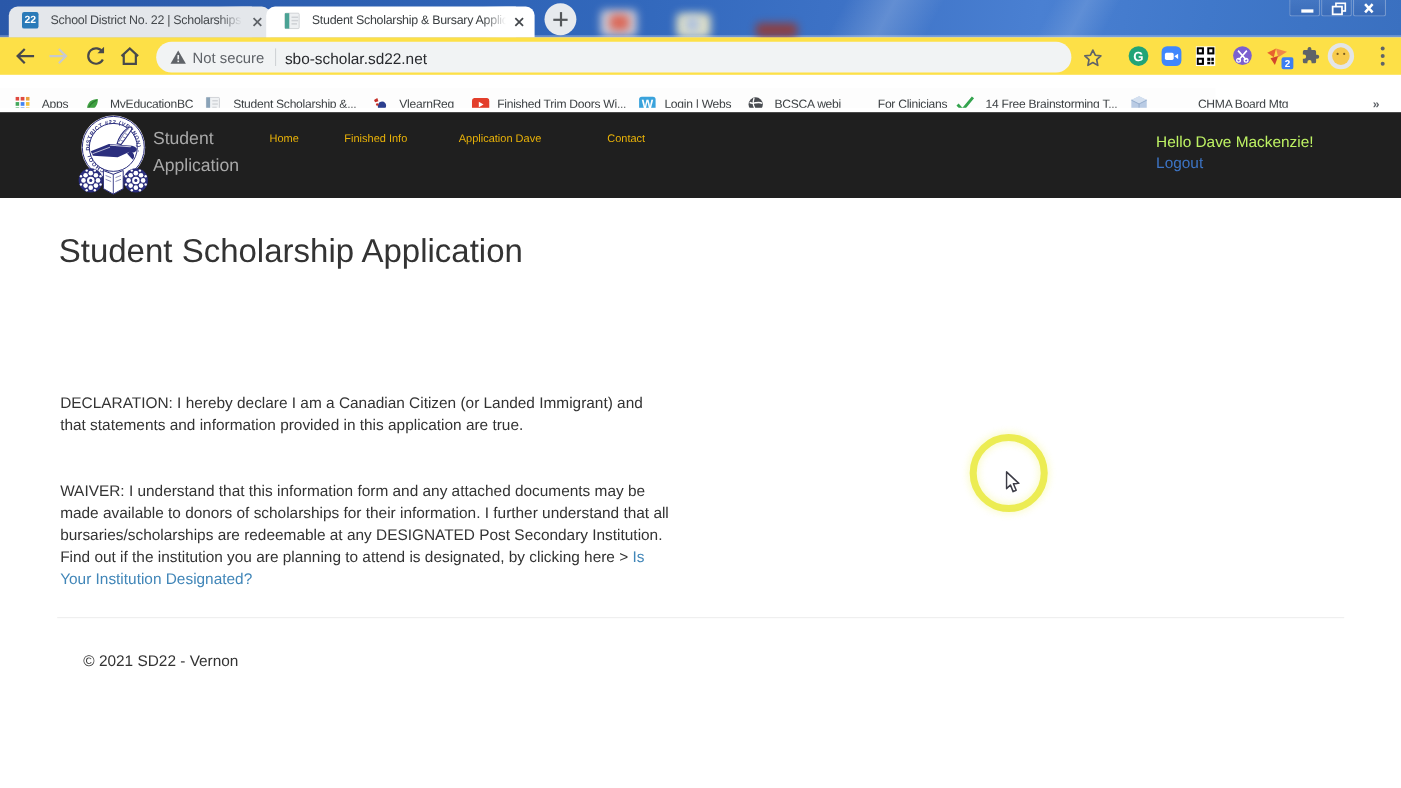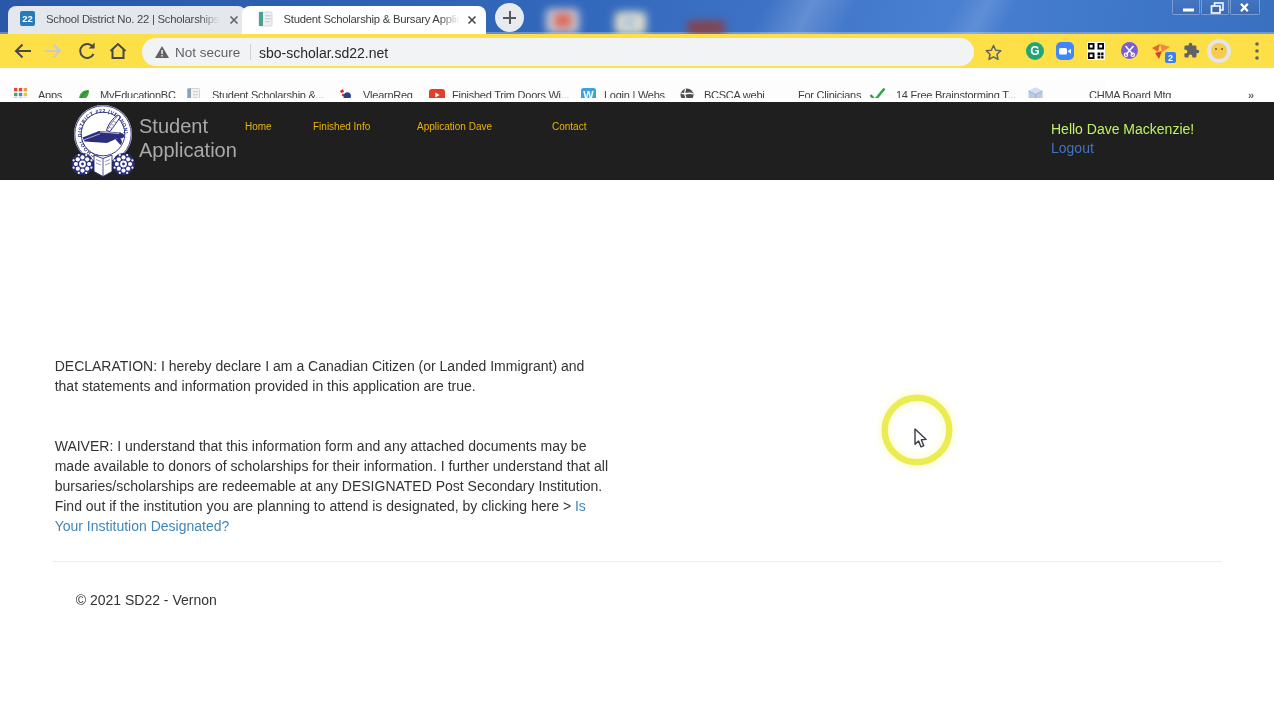--- a/index.html
+++ b/index.html
@@ -38,21 +38,21 @@
 #omni .sep{position:absolute;left:108px;top:6px;width:1px;height:16px;background:#d0d3d6;}
 #omni .url{position:absolute;left:117px;top:6.5px;font-size:14px;color:#27292d;}
 
 
 #bookmarks{left:0;top:80px;width:1105px;height:29px;background:#fdfdfd;border-bottom:1px solid #e4e6e8;}
 .bk{position:absolute;top:9px;font-size:11px;letter-spacing:-0.25px;color:#3c4043;white-space:nowrap;}
 
 
 #page{left:0;top:98px;width:1274px;height:618px;background:#fff;}
 #navbar{position:absolute;left:0;top:4px;width:1274px;height:78px;background:#1f1f1f;}
-#brand{position:absolute;left:139px;top:13px;font-size:20px;line-height:23.5px;color:#a9a9a9;}
+#brand{position:absolute;left:139px;top:13px;font-size:16px;line-height:23.5px;color:#a9a9a9;}
 .navlink{position:absolute;top:19px;font-size:10px;color:#eab308;}
 #hello{position:absolute;left:1051px;top:18.5px;font-size:14px;color:#bef264;}
 #logout{position:absolute;left:1051px;top:37.5px;font-size:14px;color:#3d74c4;}
 #h1{position:absolute;left:53.4px;top:114px;font-size:30px;color:#333;white-space:nowrap;}
 .para{position:absolute;left:54.7px;font-size:14px;line-height:20px;color:#333;white-space:nowrap;}
 .para a{color:#4186b8;text-decoration:none;}
 #hr{position:absolute;left:52px;top:462.5px;width:1170px;height:0;border-top:1px solid #eee;}
 #footer{position:absolute;left:55.7px;top:493.5px;font-size:14px;color:#333;padding-left:20px;}
 </style>
 </head>
@@ -311,20 +311,21 @@
       <path d="M27 56.5 L32 58.5 M27 60 L32 62 M36 58.5 L41 56.5 M36 62 L41 60" stroke="#2b2e7d" stroke-width="0.5"></path>
     </svg>
     <div id="brand">Student<br>Application</div>
     <div class="navlink" style="left:245px;">Home</div>
     <div class="navlink" style="left:313px;">Finished Info</div>
     <div class="navlink" style="left:417px;">Application Dave</div>
     <div class="navlink" style="left:552px;">Contact</div>
     <div id="hello">Hello Dave Mackenzie!</div>
     <div id="logout">Logout</div>
   </div>
+  <div id="h1">Student Scholarship Application</div>
   <div class="para" style="top:257.6px;">DECLARATION: I hereby declare I am a Canadian Citizen (or Landed Immigrant) and<br>that statements and information provided in this application are true.</div>
   <div class="para" style="top:337.6px;">WAIVER: I understand that this information form and any attached documents may be<br>made available to donors of scholarships for their information. I further understand that all<br>bursaries/scholarships are redeemable at any DESIGNATED Post Secondary Institution.<br>Find out if the institution you are planning to attend is designated, by clicking here &gt; <a>Is<br>Your Institution Designated?</a></div>
   <div id="hr"></div>
   <div id="footer">© 2021 SD22 - Vernon</div>
 </div>
 
 <svg class="abs" style="left:872px;top:385px" width="92" height="92" viewBox="0 0 92 92">
   <circle cx="45" cy="45" r="32.3" fill="none" stroke="#eef149" stroke-width="9.5" opacity="0.28" style="filter:blur(3.5px)"></circle>
   <circle cx="45" cy="45" r="32.3" fill="none" stroke="#e9e93c" stroke-width="6.4" opacity="0.85" style="filter:blur(0.6px)"></circle>
 </svg>

